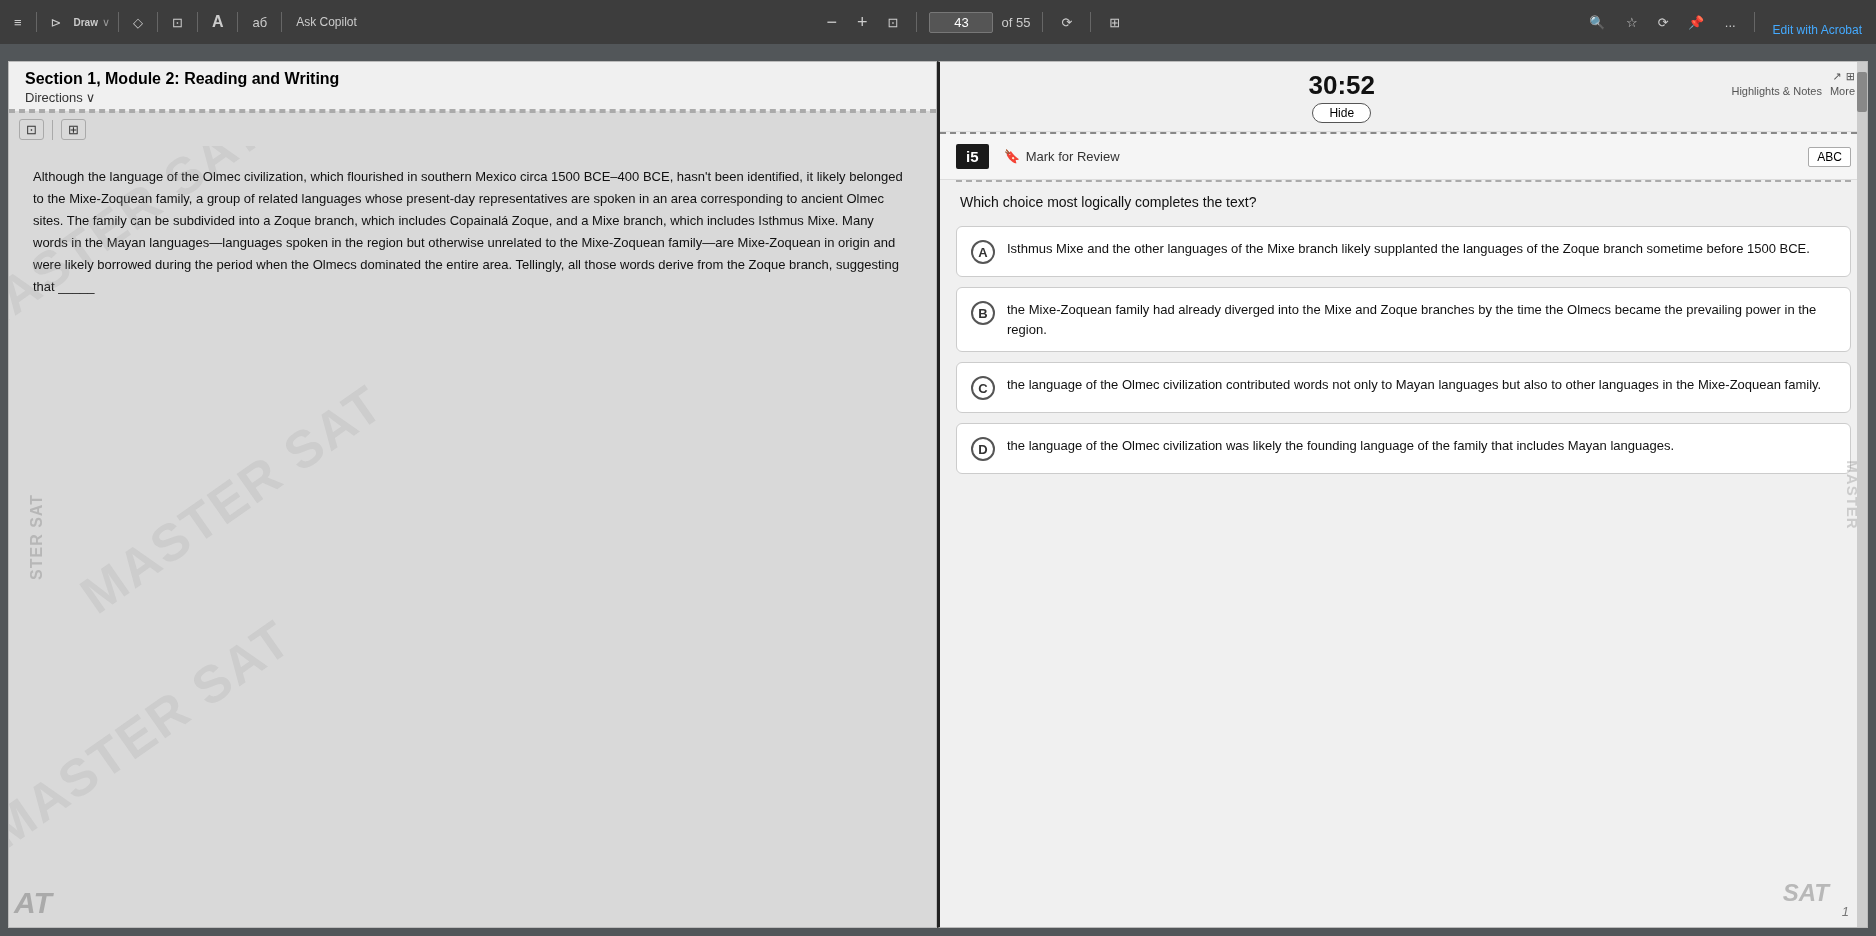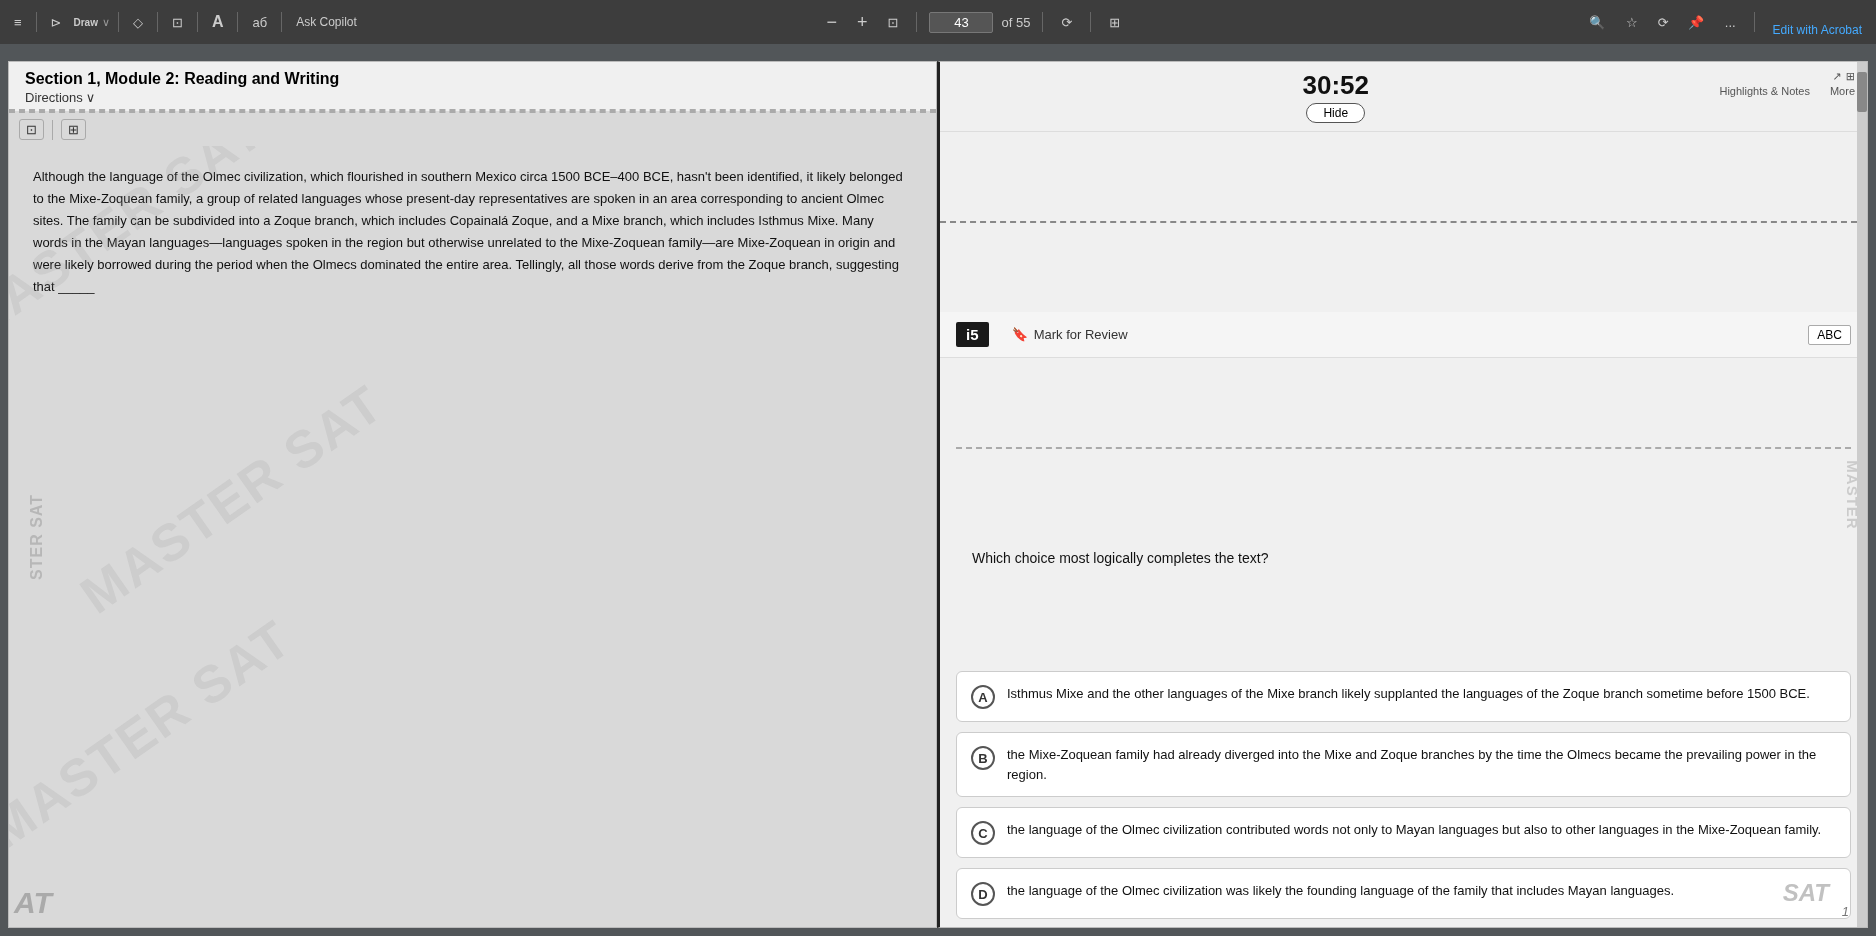--- a/index.html
+++ b/index.html
@@ -84,21 +84,21 @@
 
     .passage-text {
       font-size: 13px;
       line-height: 1.7;
       color: #111;
     }
 
     .question-header {
       display: flex;
       align-items: center;
-      gap: 24px;
+      gap: 16px;
       padding: 10px 16px;
       border-bottom: 1px solid #ddd;
       background: #f5f5f5;
     }
     .question-number-badge {
       background: #1a1a1a;
       color: #fff;
       font-weight: bold;
       font-size: 15px;
       padding: 4px 10px;
@@ -119,21 +119,21 @@
       border: 1px solid #aaa;
       background: #fff;
       padding: 2px 8px;
       font-size: 12px;
       border-radius: 2px;
       cursor: pointer;
     }
 
     .question-text {
       font-size: 14px;
-      padding: 12px 32px 8px;
+      padding: 12px 20px 8px;
       color: #111;
       font-weight: 400;
     }
 
     .choices-area {
       padding: 8px 16px;
       display: flex;
       flex-direction: column;
       gap: 10px;
     }
@@ -230,21 +230,20 @@
 
     .right-doc-wrapper {
       flex: 1;
       display: flex;
       flex-direction: column;
       background: #f0f0f0;
       border: 1px solid #bbb;
       border-left: 3px solid #222;
       position: relative;
       overflow: hidden;
-      justify-content: space-between;
     }
 
     
     .scroll-right {
       position: absolute;
       right: 0;
       top: 0;
       width: 10px;
       height: 100%;
       background: #ccc;
@@ -363,21 +362,21 @@
         <div style="flex:1;display:flex;flex-direction:column;align-items:center;">
           <div style="font-size:26px;font-weight:bold;color:#111;">30:52</div>
           <button style="border:1px solid #555;background:#fff;border-radius:14px;padding:2px 16px;font-size:12px;cursor:pointer;margin-top:2px;">Hide</button>
         </div>
 
         <div style="text-align:right;">
           <div style="font-size:11px;color:#555;display:flex;gap:4px;align-items:center;justify-content:flex-end;">
             <span>↗</span>
             <span>⊞</span>
           </div>
-          <div style="font-size:11px;color:#555;display:flex;gap:20px;margin-top:2px;">
+          <div style="font-size:11px;color:#555;display:flex;gap:8px;margin-top:2px;">
             <span style="cursor:pointer;">Highlights &amp; Notes</span>
             <span style="cursor:pointer;">More</span>
           </div>
         </div>
       </div>
 
       <div style="border-top:2px dashed #888;margin:0;"></div>
 
       <div class="question-header">
         <span class="question-number-badge">i5</span>

